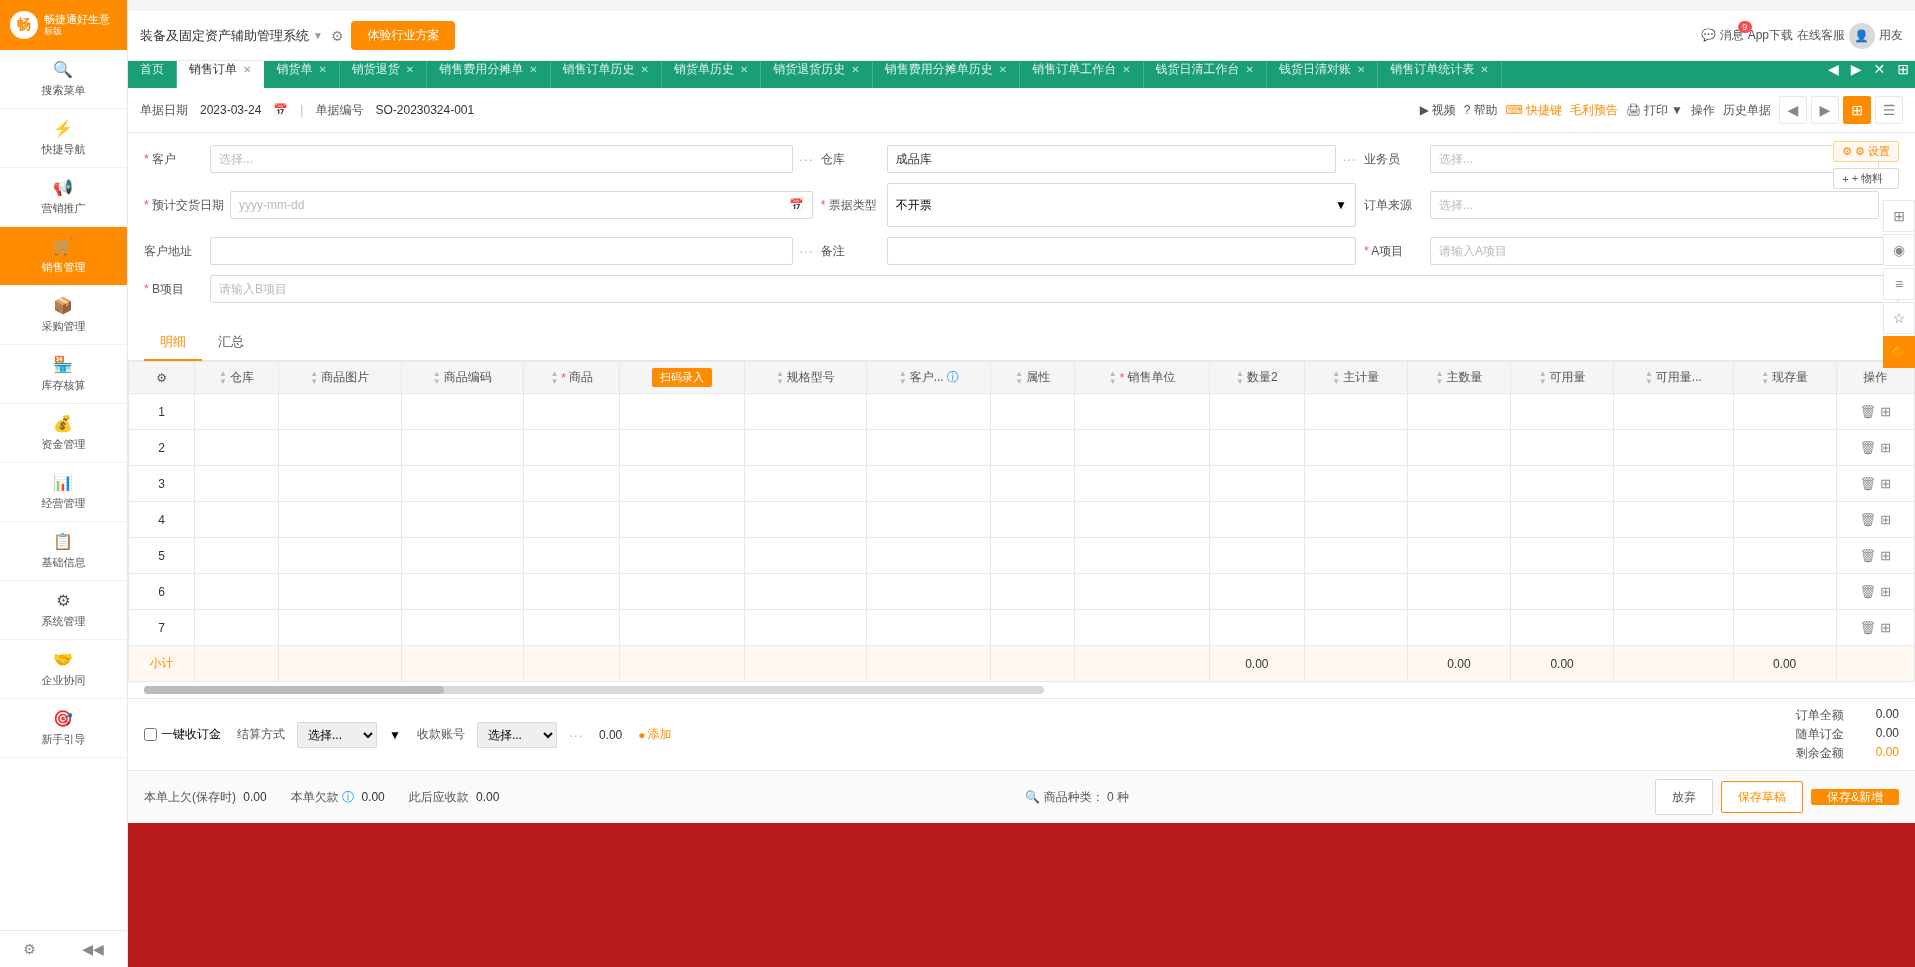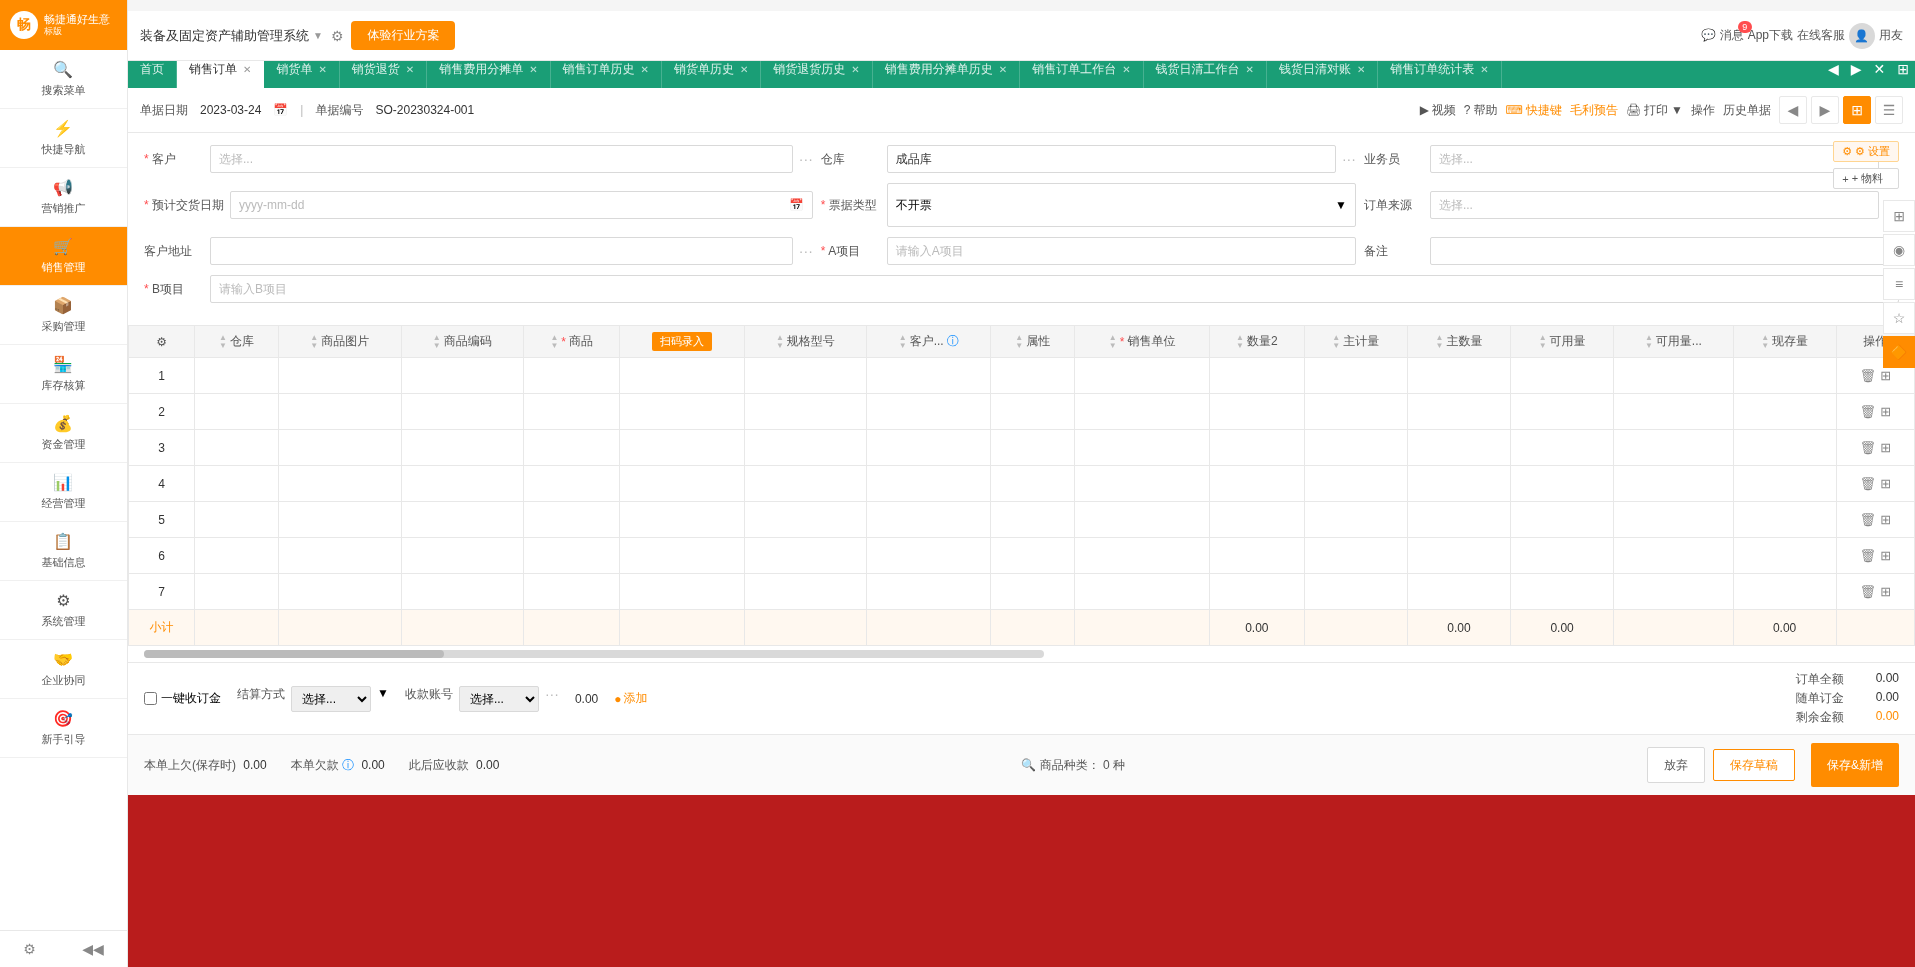--- a/index.html
+++ b/index.html
@@ -163,21 +163,21 @@
     
     .subtotal-row td { background: #fff8f0; font-weight: 500; }
     .subtotal-num { color: #ff8c00; }
 
     
     .order-bottom {
       display: flex; align-items: center; padding: 8px 16px;
       border-top: 1px solid #e8e8e8; background: #fff; gap: 16px; font-size: 12px;
     }
     .order-checkbox { display: flex; align-items: center; gap: 4px; }
-    .order-settlement { display: flex; align-items: flex-start; gap: 6px; }
+    .order-settlement { display: flex; align-items: center; gap: 12px; }
     .settle-label { color: #555; }
     .settle-select {
       height: 26px; border: 1px solid #d9d9d9; border-radius: 2px;
       padding: 0 6px; font-size: 12px; min-width: 80px;
     }
     .settle-amount { color: #333; }
     .settle-add-btn { color: #ff8c00; cursor: pointer; display: flex; align-items: center; gap: 2px; }
 
     
     .page-footer {
@@ -190,22 +190,22 @@
     .footer-right { display: flex; align-items: center; gap: 8px; }
     .btn-discard {
       height: 36px; padding: 0 16px; border: 1px solid #d9d9d9; background: #fff;
       border-radius: 2px; cursor: pointer; font-size: 12px; color: #555;
     }
     .btn-save-draft {
       height: 32px; padding: 0 16px; border: 1px solid #ff8c00; background: #fff;
       border-radius: 2px; cursor: pointer; font-size: 12px; color: #ff8c00;
     }
     .btn-save-new {
-      height: 44px; padding: 0 16px; background: #ff8c00; border: none;
-      border-radius: 2px; cursor: pointer; font-size: 12px; color: #fff; margin-left: 8px;
+      height: 16px; padding: 0 16px; background: #ff8c00; border: none;
+      border-radius: 2px; cursor: pointer; font-size: 12px; color: #fff;
     }
 
     
     .right-float-btns {
       position: fixed; right: 0; top: 200px;
       display: flex; flex-direction: column; gap: 2px; z-index: 200;
     }
     .float-btn {
       width: 32px; height: 32px; background: #fff; border: 1px solid #e8e8e8;
       display: flex; align-items: center; justify-content: center;
@@ -484,31 +484,31 @@
           </div>
         </div>
 
         <div class="form-row">
           <div class="form-field">
             <span class="form-label">客户地址</span>
             <div class="form-input" style="flex:1;"></div>
             <span class="dots">···</span>
           </div>
           <div class="form-field" style="flex:0.8;">
+            <span class="form-label">备注</span>
+            <div class="form-input" style="flex:1;"></div>
+          </div>
+          <div class="form-field" style="flex:0.8;">
             <span class="form-label">
               <span class="required">*</span>
               <span>A项目</span>
             </span>
             <div class="form-input placeholder">
               <span>请输入A项目</span>
             </div>
-          </div>
-          <div class="form-field" style="flex:0.8;">
-            <span class="form-label">备注</span>
-            <div class="form-input" style="flex:1;"></div>
           </div>
         </div>
 
         <div class="form-row">
           <div class="form-field">
             <span class="form-label">
               <span class="required">*</span>
               <span>B项目</span>
             </span>
             <div class="form-input placeholder" style="flex:1;">
@@ -523,20 +523,28 @@
           <span>⚙</span>
           <span style="font-size:11px;">⚙ 设置</span>
         </button>
         <button class="add-material-btn">
           <span>+</span>
           <span style="font-size:11px;">+ 物料</span>
         </button>
       </div>
     </div>
 
+    <div class="inner-tabs">
+      <div class="inner-tab active">
+        <span>明细</span>
+      </div>
+      <div class="inner-tab">
+        <span>汇总</span>
+      </div>
+    </div>
 
     <div class="data-table-wrap">
       <table class="data-table">
         <thead>
           <tr>
             <th class="gear-th">⚙</th>
             <th>
               <div class="th-sortable">
                 <span class="sort-arrows">
                     <span>▲</span>

